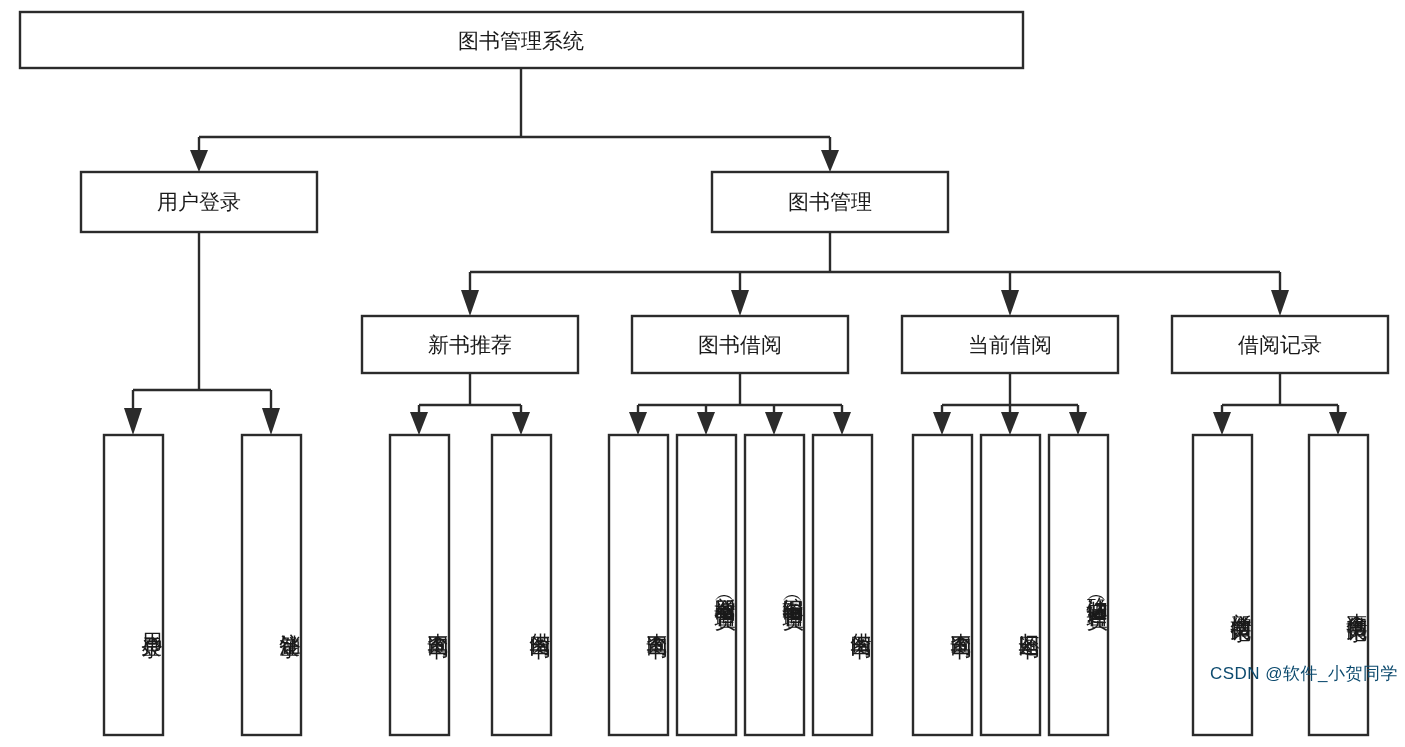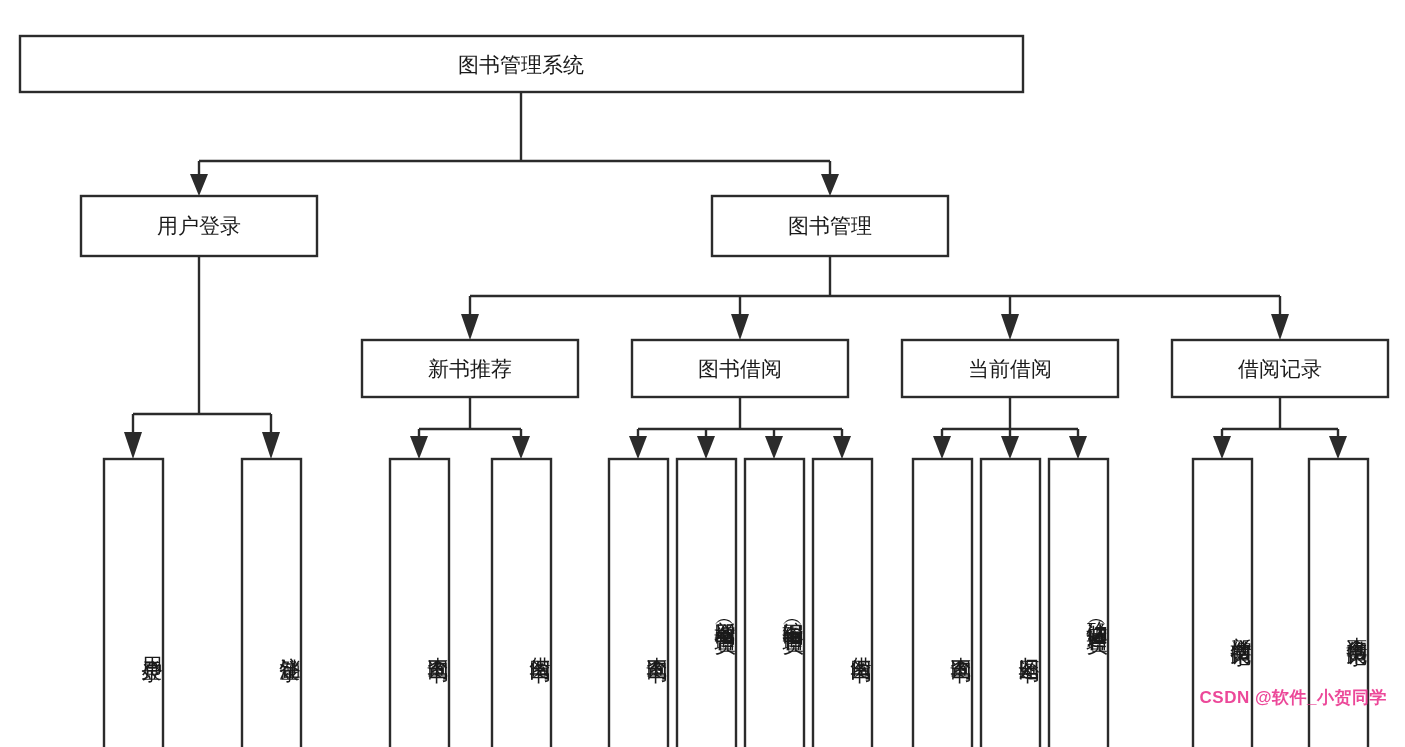--- a/index.html
+++ b/index.html
@@ -11,21 +11,20 @@
     width: 1405px;
     height: 747px;
     overflow: hidden;
     font-family: "Liberation Sans", sans-serif;
   }
   #diagram-root {
     position: relative;
     width: 1405px;
     height: 690px;
     background: #ffffff;
-    margin-top: 24px;
   }
   svg.flow {
     position: absolute;
     left: 0;
     top: 0;
     width: 1405px;
     height: 747px;
   }
   .node-box {
     fill: #ffffff;
@@ -60,28 +59,27 @@
     line-height: 1;
     white-space: nowrap;
     text-align: center;
     display: flex;
     align-items: flex-start;
     justify-content: center;
     pointer-events: none;
   }
   .watermark {
     position: absolute;
-    right: 18px;
+    right: 7px;
     bottom: 5px;
     font-family: "Liberation Sans", sans-serif;
     font-size: 17px;
-    color: #ec4899;
+    color: #0c4a6e;
     letter-spacing: 0.5px;
     white-space: nowrap;
-    font-weight: bold;
   }
 </style>
 </head>
 <body>
 
 <div id="diagram-root">
 
   <svg class="flow" viewBox="0 0 1405 747" xmlns="http://www.w3.org/2000/svg">
 
     <g>

